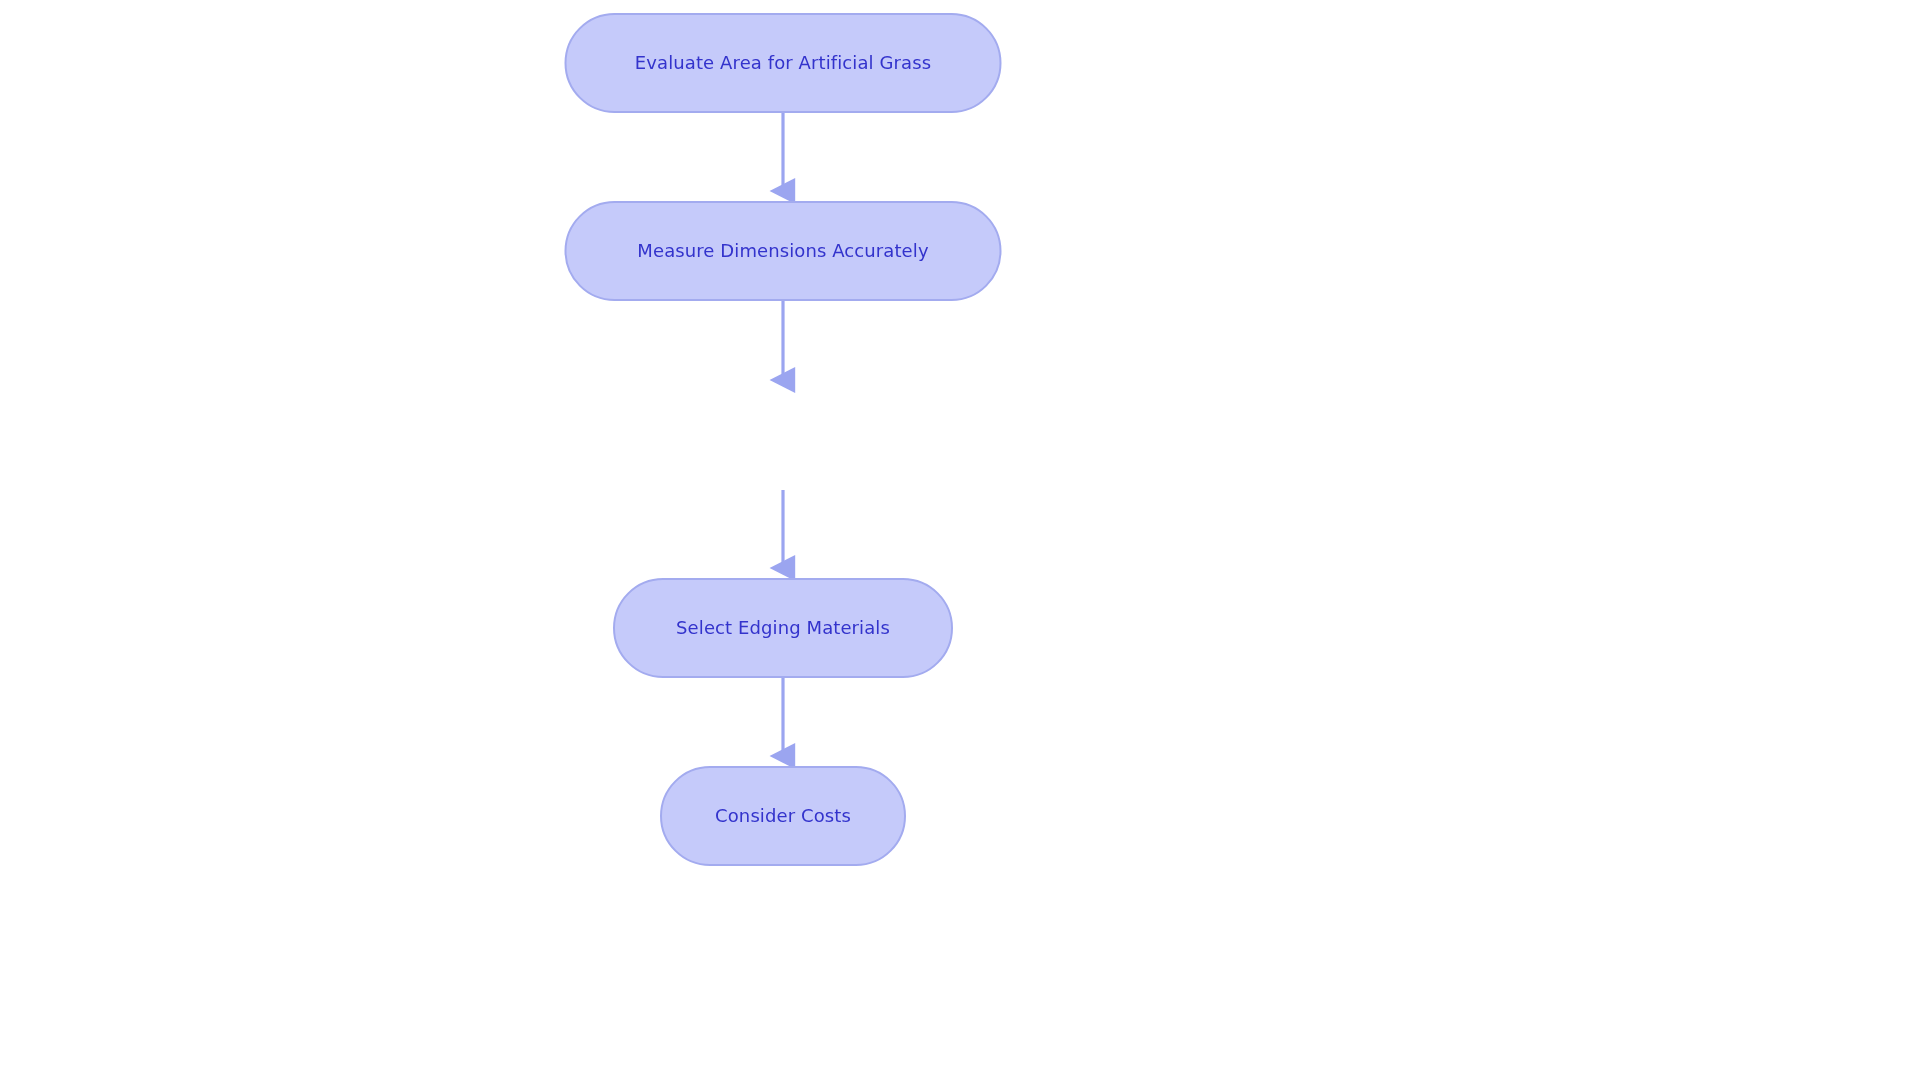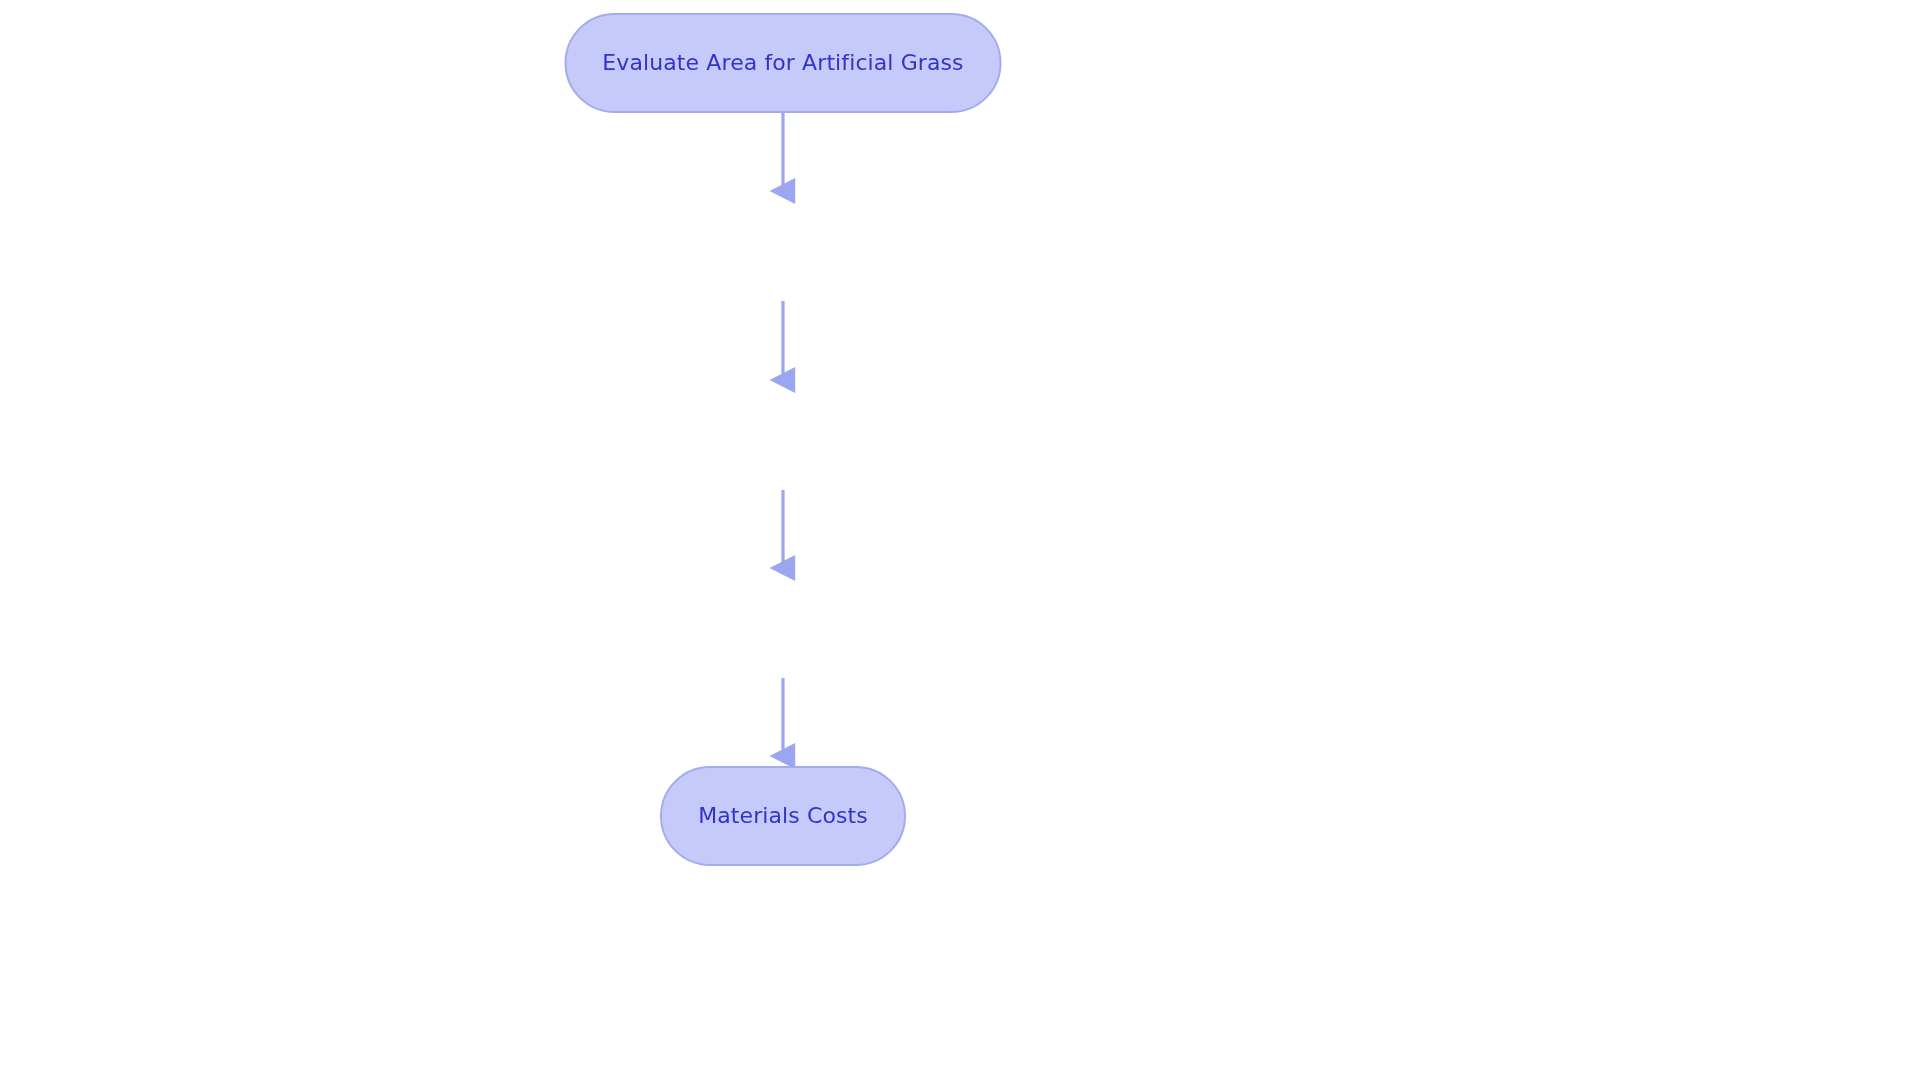--- a/index.html
+++ b/index.html
@@ -51,21 +51,21 @@
     background: #c5cafa;
     border: 2px solid #a3abef;
     border-radius: 52px;
     height: 100px;
     transform: translateX(-50%);
   }
 
   .flow-node-label {
     color: #3333cc;
     font-family: "DejaVu Sans", sans-serif;
-    font-size: 22px;
+    font-size: 18px;
     font-weight: 400;
     letter-spacing: 0.1px;
     line-height: 1;
     white-space: nowrap;
     text-align: center;
   }
 
   
   .node-1 { left: 783px; top: 13px;  width: 437px; }
   .node-2 { left: 783px; top: 201px; width: 437px; }
@@ -93,21 +93,27 @@
 
     <line x1="783" y1="678" x2="783" y2="756" stroke="#9ba5f0" stroke-width="3.2" marker-end="url(#arrowhead)"></line>
   </svg>
 
   <div id="node-stack">
 
     <div class="flow-node node-1">
       <span class="flow-node-label">Evaluate Area for Artificial Grass</span>
     </div>
 
+    <div class="flow-node node-2">
+      <span class="flow-node-label">Measure Dimensions Accurately</span>
+    </div>
 
 
+    <div class="flow-node node-4">
+      <span class="flow-node-label">Select Edging Materials</span>
+    </div>
 
     <div class="flow-node node-5">
-      <span class="flow-node-label">Materials Costs</span>
+      <span class="flow-node-label">Consider Costs</span>
     </div>
 
   </div>
 </div>
 
 </body></html>

